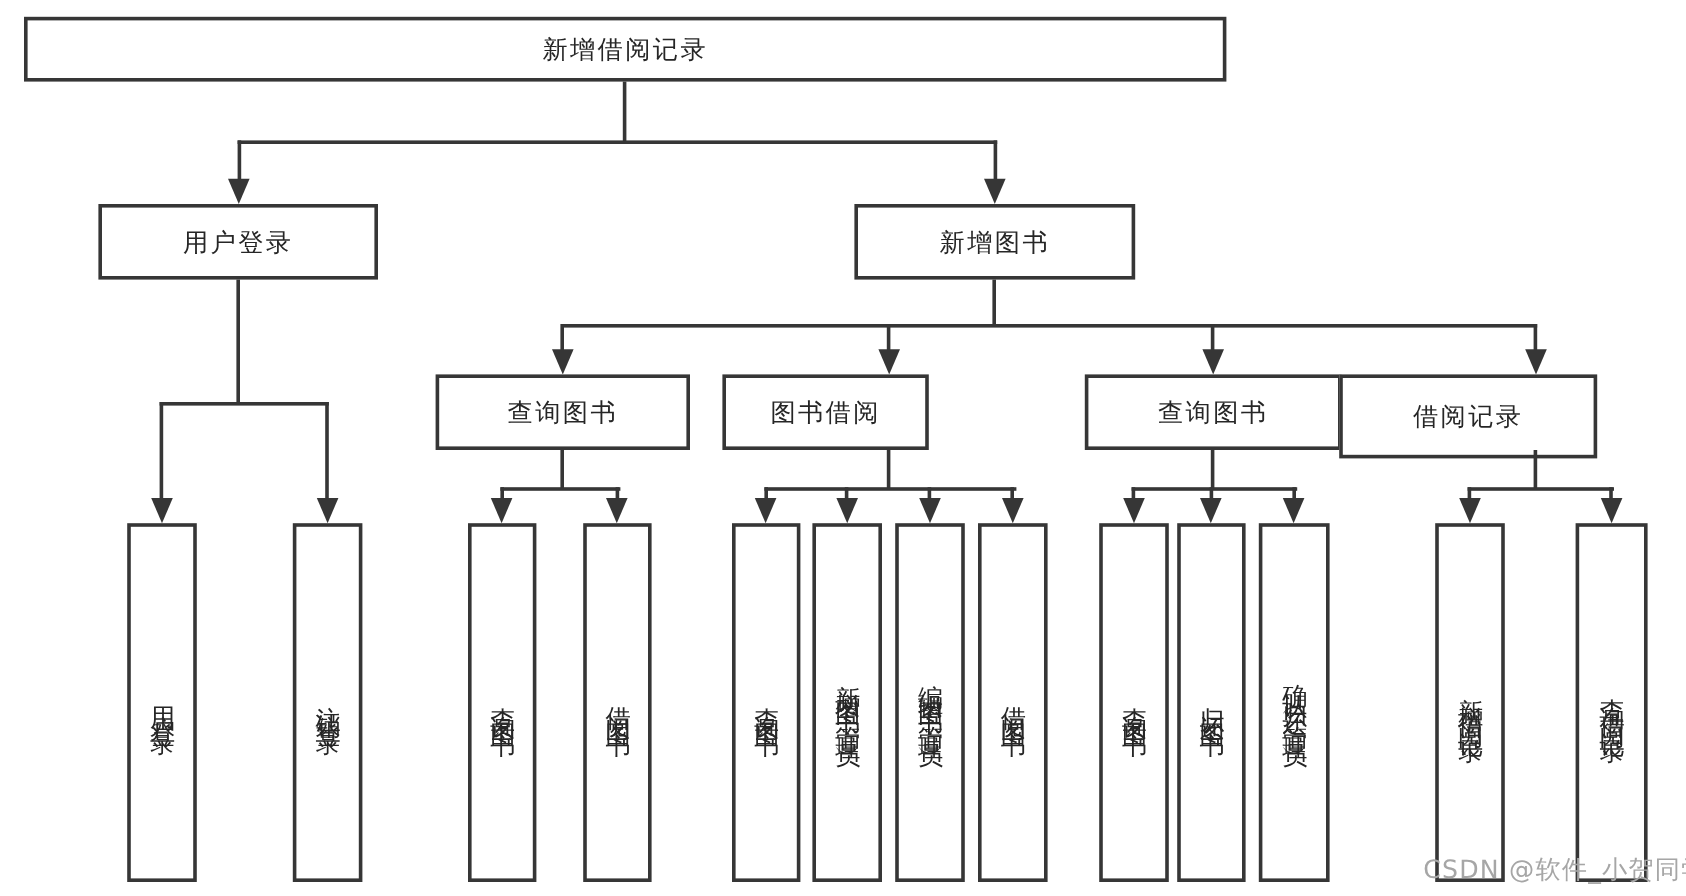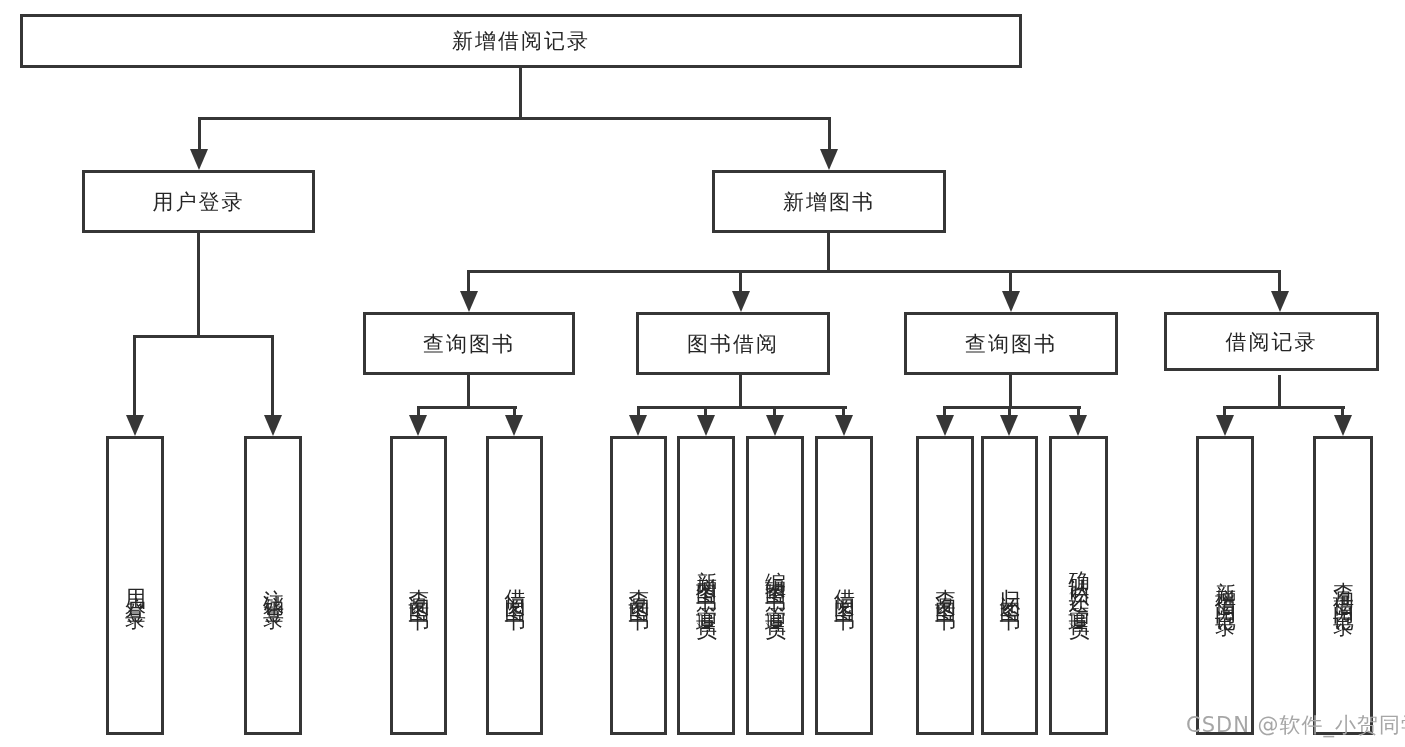--- a/index.html
+++ b/index.html
@@ -86,27 +86,27 @@
   <div class="vline" style="left:739px;top:270px;height:24px"></div>
   <div class="arrow" style="left:732px;top:291px"></div>
   <div class="vline" style="left:1009px;top:270px;height:24px"></div>
   <div class="arrow" style="left:1002px;top:291px"></div>
   <div class="vline" style="left:1278px;top:270px;height:24px"></div>
   <div class="arrow" style="left:1271px;top:291px"></div>
 
   <div class="node" style="left:363px;top:312px;width:212px;height:63px">
     <span>查询图书</span>
   </div>
-  <div class="node" style="left:636px;top:312px;width:194px;height:63px">
+  <div class="node" style="left:602px;top:312px;width:172px;height:63px">
     <span>图书借阅</span>
   </div>
   <div class="node" style="left:904px;top:312px;width:214px;height:63px">
     <span>查询图书</span>
   </div>
-  <div class="node" style="left:1164px;top:312px;width:215px;height:59px">
+  <div class="node" style="left:1116px;top:312px;width:215px;height:70px">
     <span>借阅记录</span>
   </div>
 
   <div class="vline" style="left:467px;top:375px;height:33px"></div>
   <div class="hline" style="left:417px;top:406px;width:100px"></div>
   <div class="vline" style="left:417px;top:406px;height:14px"></div>
   <div class="arrow" style="left:409px;top:415px"></div>
   <div class="vline" style="left:513px;top:406px;height:14px"></div>
   <div class="arrow" style="left:505px;top:415px"></div>
 

